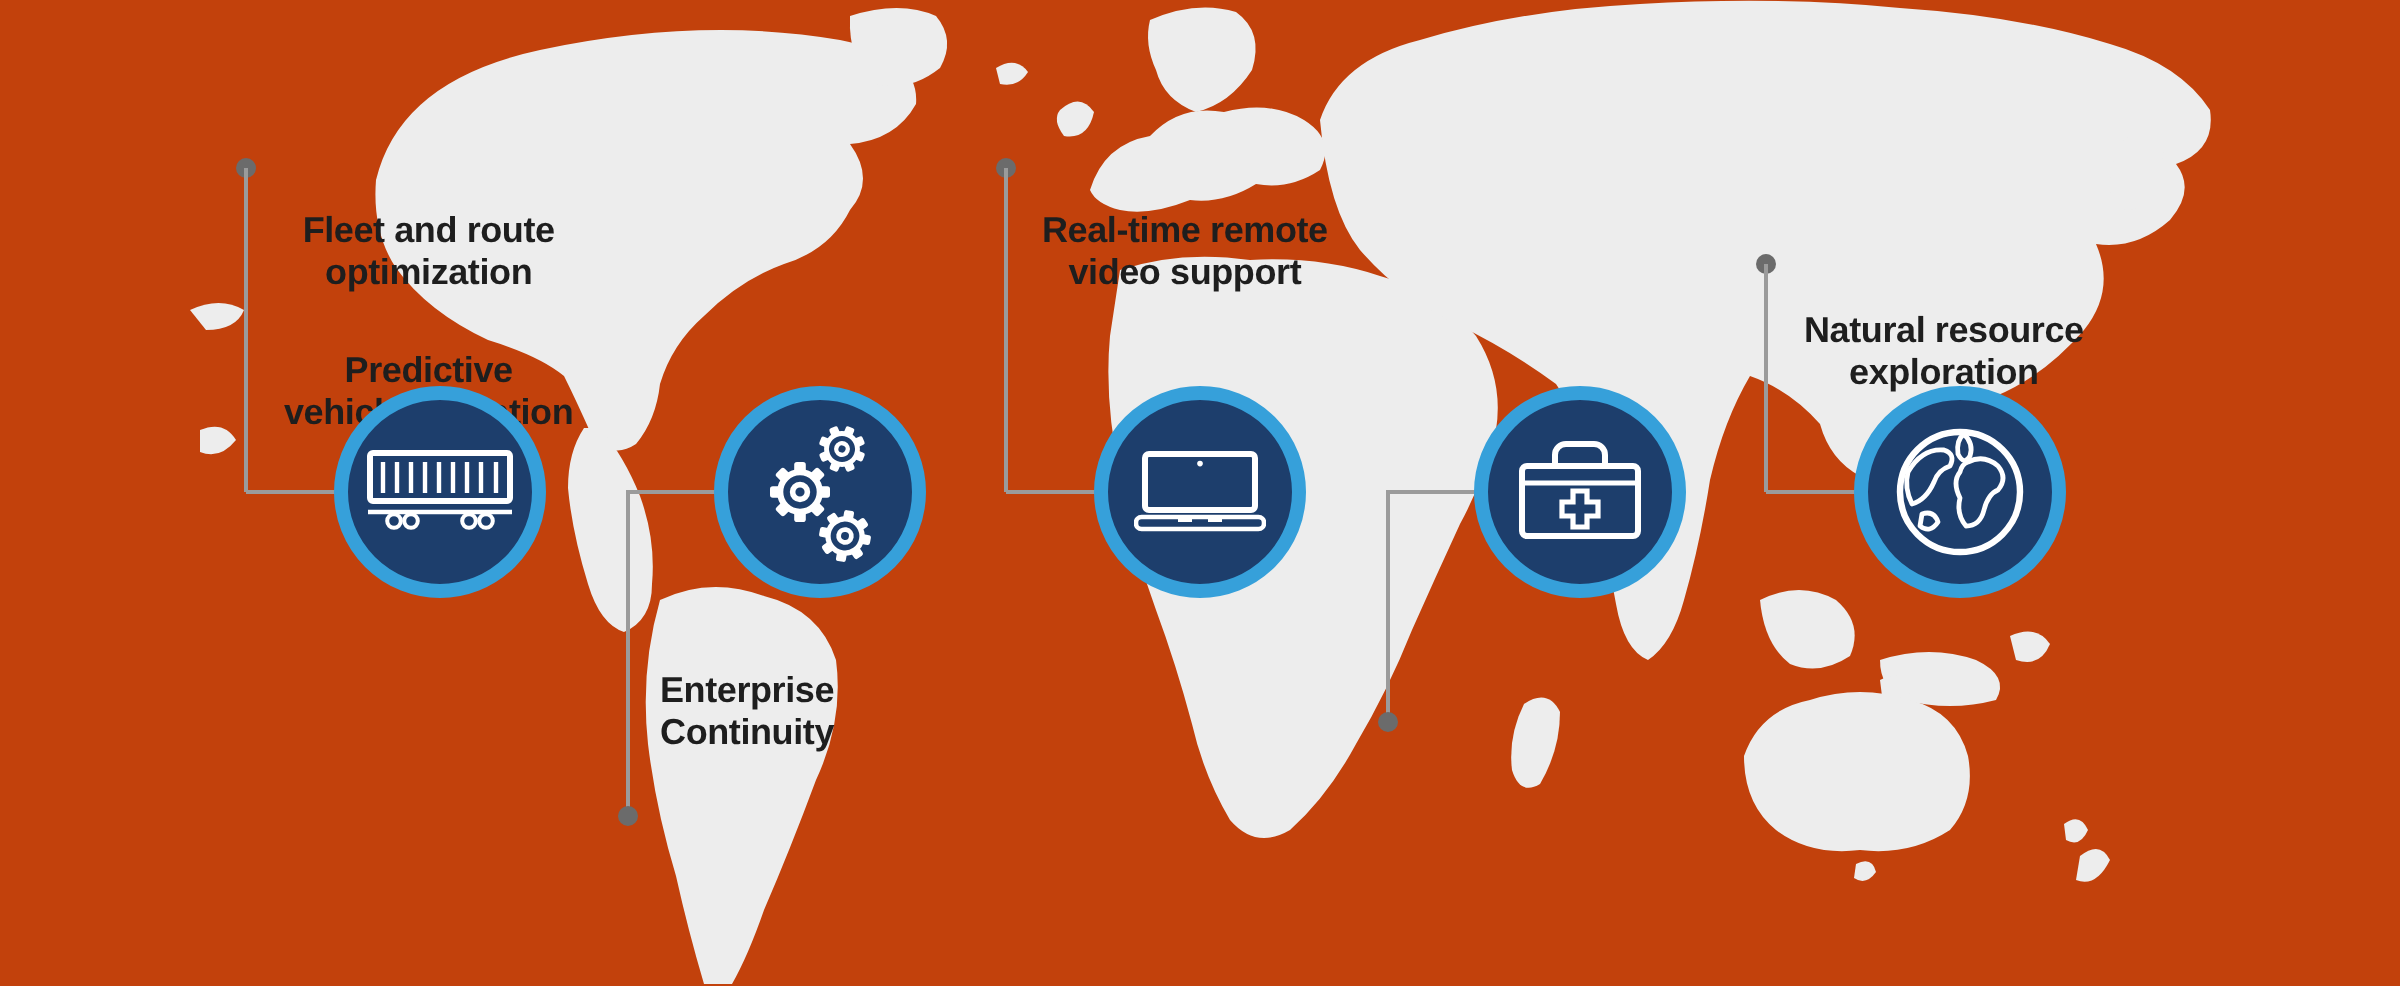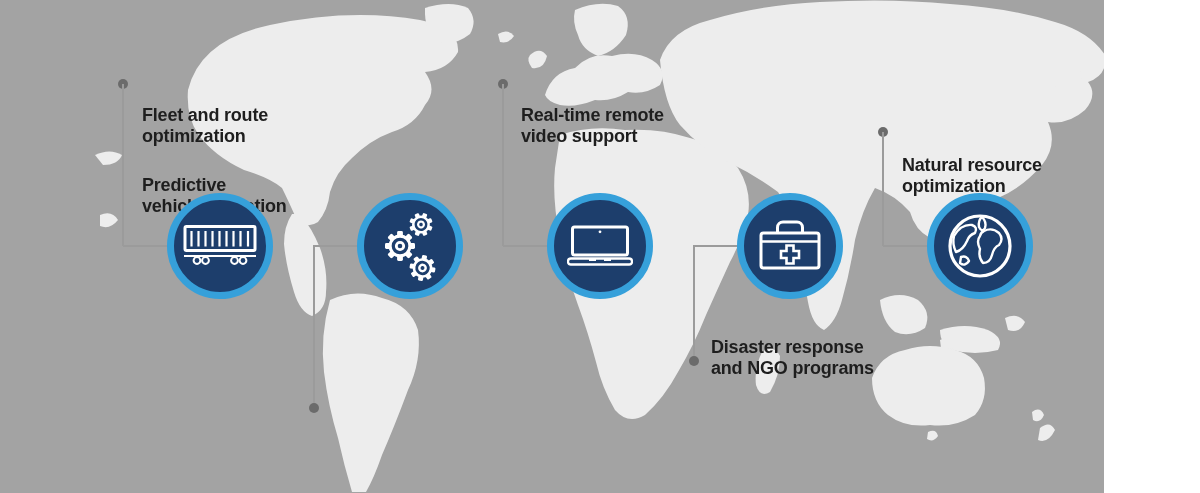--- a/index.html
+++ b/index.html
@@ -1,21 +1,22 @@
 <!DOCTYPE html>
 <html><head>
 <meta charset="utf-8">
 <style>
   html,body{margin:0;padding:0;background:#fff;}
   .stage{
     position:relative;
-    width:1104px;height:493px;
+    width:1200px;height:493px;
     overflow:hidden;
-    background:#a3a3a3;
+    background:#c2410c;
     font-family:"Liberation Sans","DejaVu Sans",sans-serif;
+    text-align:center;
   }
   .map-bg{position:absolute;left:0;top:0;width:1200px;height:493px;}
   .circle{
     position:absolute;
     width:92px;height:92px;
     box-sizing:content-box;
     border:7px solid #36a0da;
     border-radius:50%;
     background:#1d3e6c;
     display:flex;align-items:center;justify-content:center;
@@ -113,20 +114,22 @@
           <circle cx="61" cy="36.5" r="3.4"></circle>
         </g>
       </g>
     </svg>
   </div>
 
   <div class="hline" style="left:313px;top:245px;width:45px"></div>
   <div class="vline" style="left:313px;top:246px;height:162px"></div>
   <div class="dot" style="left:309px;top:403px"></div>
   <div class="label" style="left:330px;top:314px">
+    <p>Enterprise
+Continuity</p>
   </div>
   <div class="circle" style="left:357px;top:193px">
     <svg class="icon" width="66" height="74" viewBox="0 0 66 74">
       <defs>
         <g id="gear">
           <g fill="#ffffff" stroke="none">
             <rect x="-2.9" y="-15" width="5.8" height="5.8" rx="1.4"></rect>
             <rect x="-2.9" y="-15" width="5.8" height="5.8" rx="1.4" transform="rotate(45)"></rect>
             <rect x="-2.9" y="-15" width="5.8" height="5.8" rx="1.4" transform="rotate(90)"></rect>
             <rect x="-2.9" y="-15" width="5.8" height="5.8" rx="1.4" transform="rotate(135)"></rect>
@@ -162,39 +165,35 @@
       <g stroke="#ffffff" stroke-width="2.4">
         <line x1="22" y1="34.8" x2="29" y2="34.8"></line>
         <line x1="37" y1="34.8" x2="44" y2="34.8"></line>
       </g>
     </svg>
   </div>
 
   <div class="hline" style="left:693px;top:245px;width:45px"></div>
   <div class="vline" style="left:693px;top:246px;height:115px"></div>
   <div class="dot" style="left:689px;top:356px"></div>
-  <div class="label" style="left:711px;top:316px">
-    <p>Disaster response
-and NGO programs</p>
-  </div>
   <div class="circle" style="left:737px;top:193px">
     <svg class="icon" width="62" height="52" viewBox="0 0 62 52">
       <rect x="18.5" y="2" width="25" height="16" rx="5.5" fill="none" stroke="#ffffff" stroke-width="3"></rect>
       <rect x="2" y="13" width="58" height="35" rx="2.5" fill="#1d3e6c" stroke="#ffffff" stroke-width="3"></rect>
       <line x1="2" y1="21.5" x2="60" y2="21.5" stroke="#ffffff" stroke-width="2.6"></line>
       <path d="M27.5,25.5 h7 v5.5 h5.5 v7 h-5.5 v5.5 h-7 v-5.5 h-5.5 v-7 h5.5 z" fill="none" stroke="#ffffff" stroke-width="2.6"></path>
     </svg>
   </div>
 
   <div class="dot" style="left:878px;top:127px"></div>
   <div class="vline" style="left:882px;top:132px;height:114px"></div>
   <div class="hline" style="left:883px;top:245px;width:45px"></div>
   <div class="label" style="left:902px;top:134px">
     <p>Natural resource
-optimization</p>
+exploration</p>
   </div>
   <div class="circle" style="left:927px;top:193px">
     <svg class="icon" width="68" height="68" viewBox="0 0 68 68">
       <g fill="none" stroke="#ffffff">
         <circle cx="34" cy="34" r="30" stroke-width="3.2"></circle>
         <g stroke-width="2.4" stroke-linejoin="round">
           <path d="M8,24 Q15,12 26,13 Q32,15 29,21 Q23,23 21,29 Q17,38 10,40 Q6,32 8,24 Z"></path>
           <path d="M36,5 Q41,10 39,16 Q36,21 33,15 Q32,8 36,5 Z"></path>
           <path d="M38,19 Q46,15 53,21 Q58,27 53,33 Q48,35 46,43 Q44,51 37,51 Q32,45 34,37 Q30,29 34,24 Q35,20 38,19 Z"></path>
           <path d="M15,45 Q21,43 23,49 Q19,55 14,51 Z"></path>

